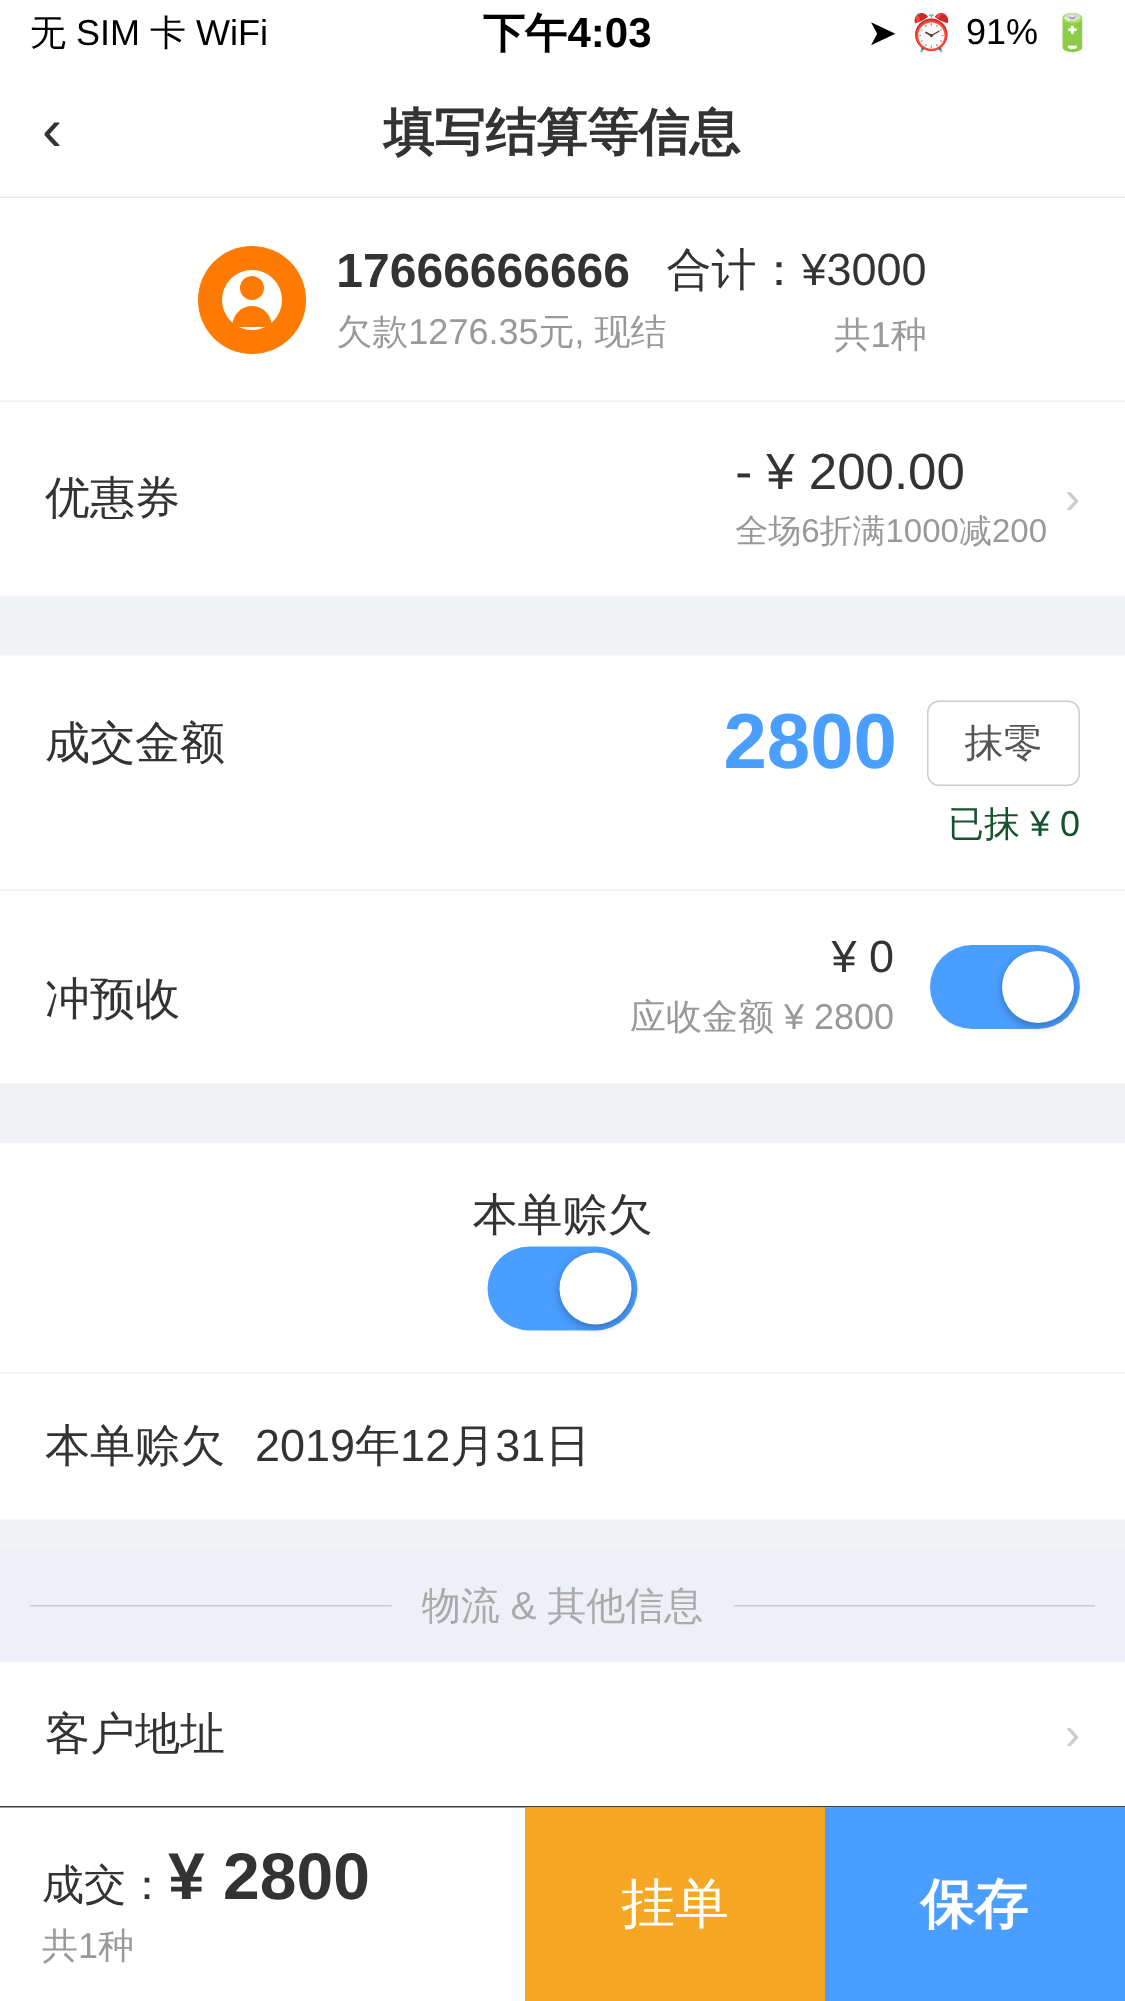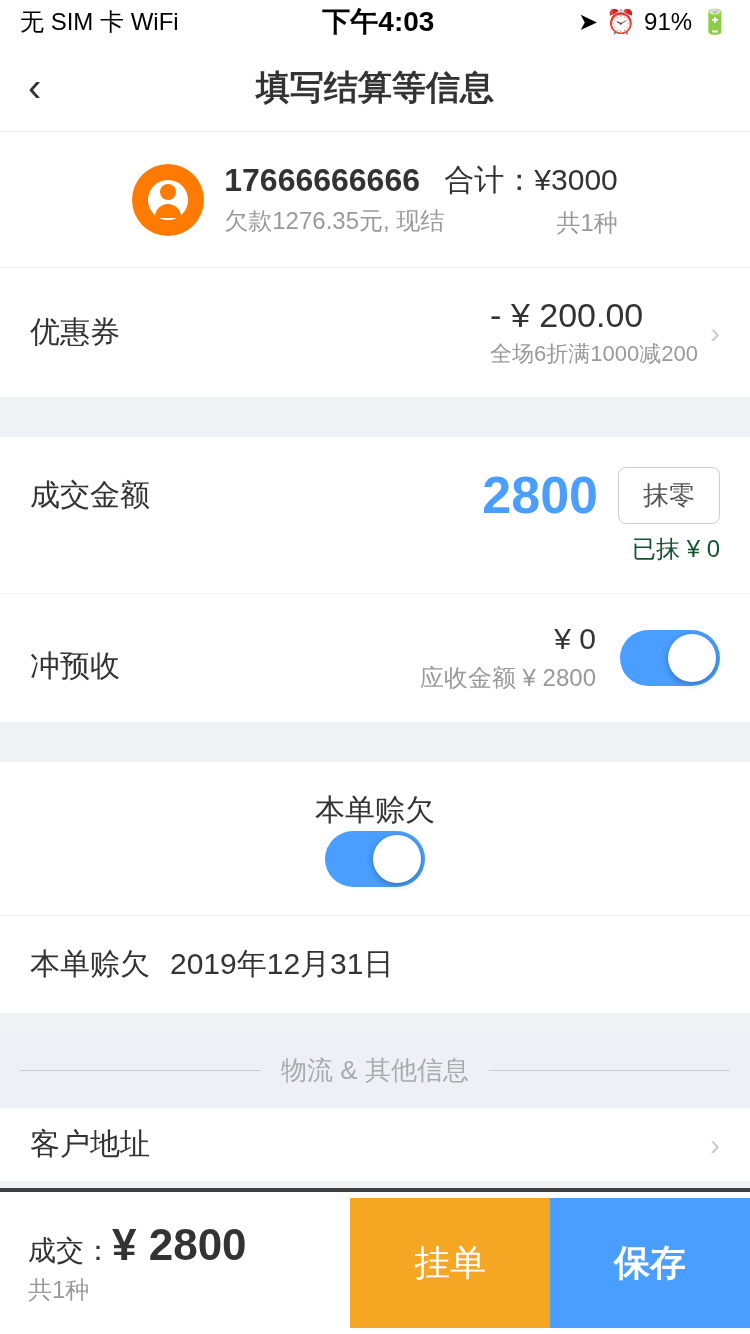--- a/index.html
+++ b/index.html
@@ -245,40 +245,40 @@
     }
     .logistics-text {
       font-size: 26px;
       color: #aaa;
       white-space: nowrap;
     }
 
     
     .address-section {
       background: #fff;
-      padding: 16px 30px;
+      padding: 28px 30px;
       display: flex;
       align-items: center;
       justify-content: space-between;
     }
     .address-label { font-size: 30px; color: #333; flex-shrink: 0; }
     .address-value { font-size: 30px; color: #333; margin-left: 20px; flex: 1; line-height: 1.5; }
     .address-arrow { color: #ccc; font-size: 30px; flex-shrink: 0; }
 
     
     .bottom-bar {
       position: fixed;
       bottom: 0;
       left: 0;
       width: 750px;
-      height: 146px;
-      background: #fff;
-      display: flex;
-      align-items: center;
-      border-top: 4px solid #404040;
+      height: 130px;
+      background: #fff;
+      display: flex;
+      align-items: center;
+      border-top: 1px solid #404040;
     }
     .bottom-summary {
       flex: 1;
       padding: 0 28px;
     }
     .bottom-amount { font-size: 44px; font-weight: 700; color: #333; display: inline; }
     .bottom-count { font-size: 24px; color: #999; margin-top: 4px; }
     .bottom-btn-hang {
       width: 200px;
       height: 130px;

